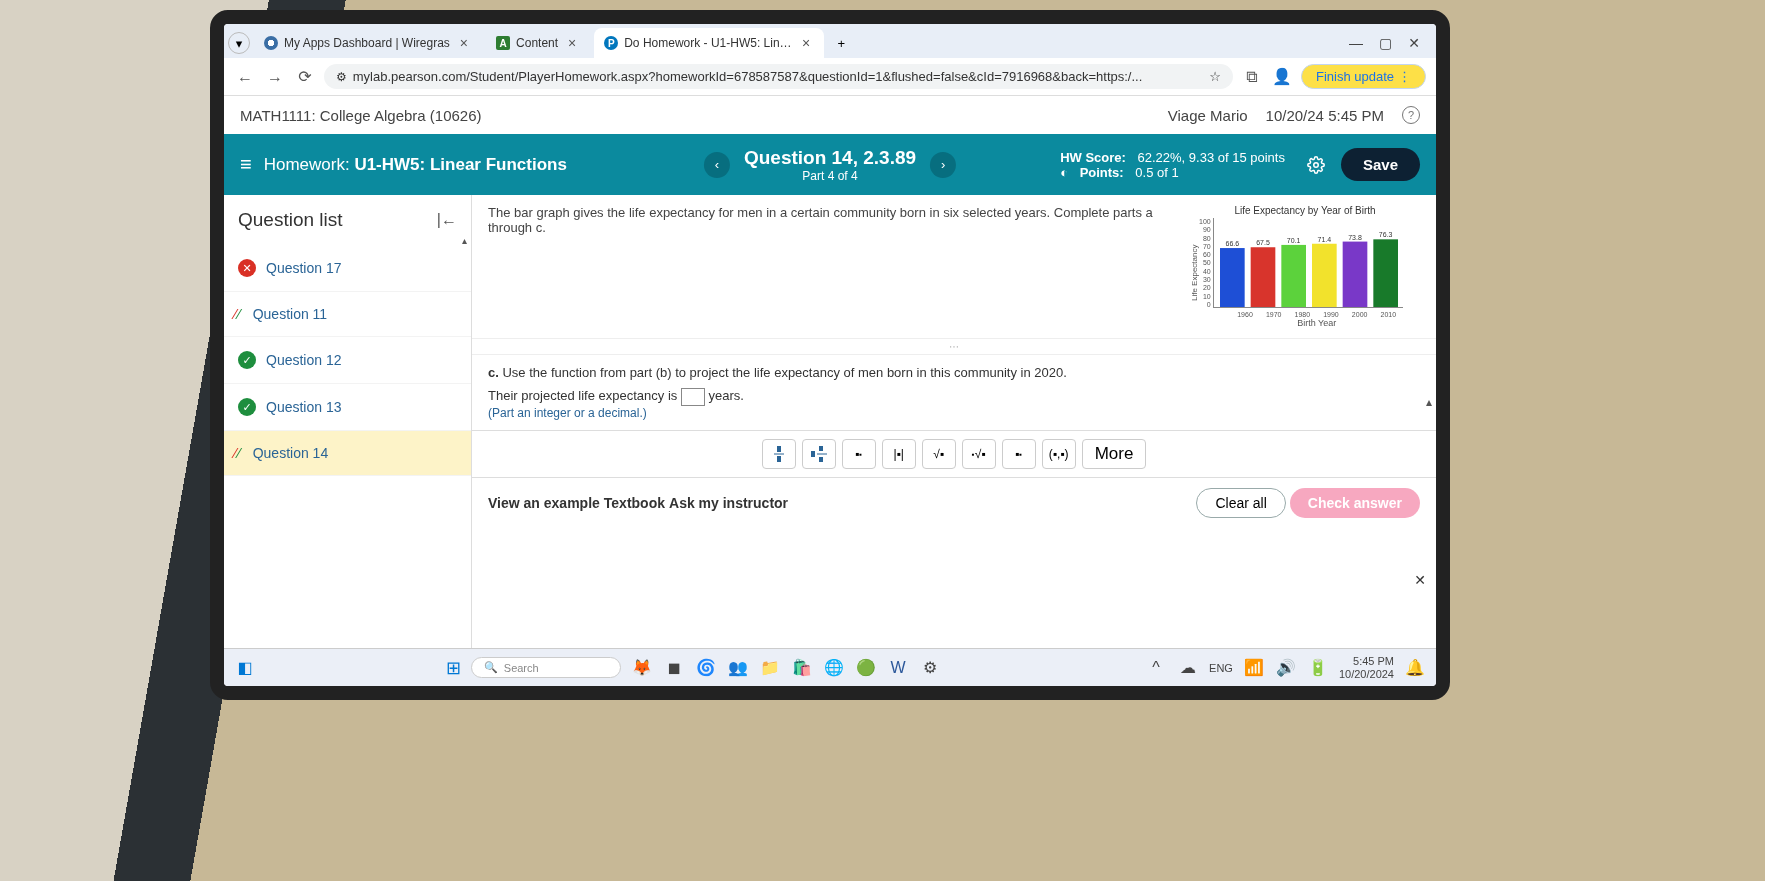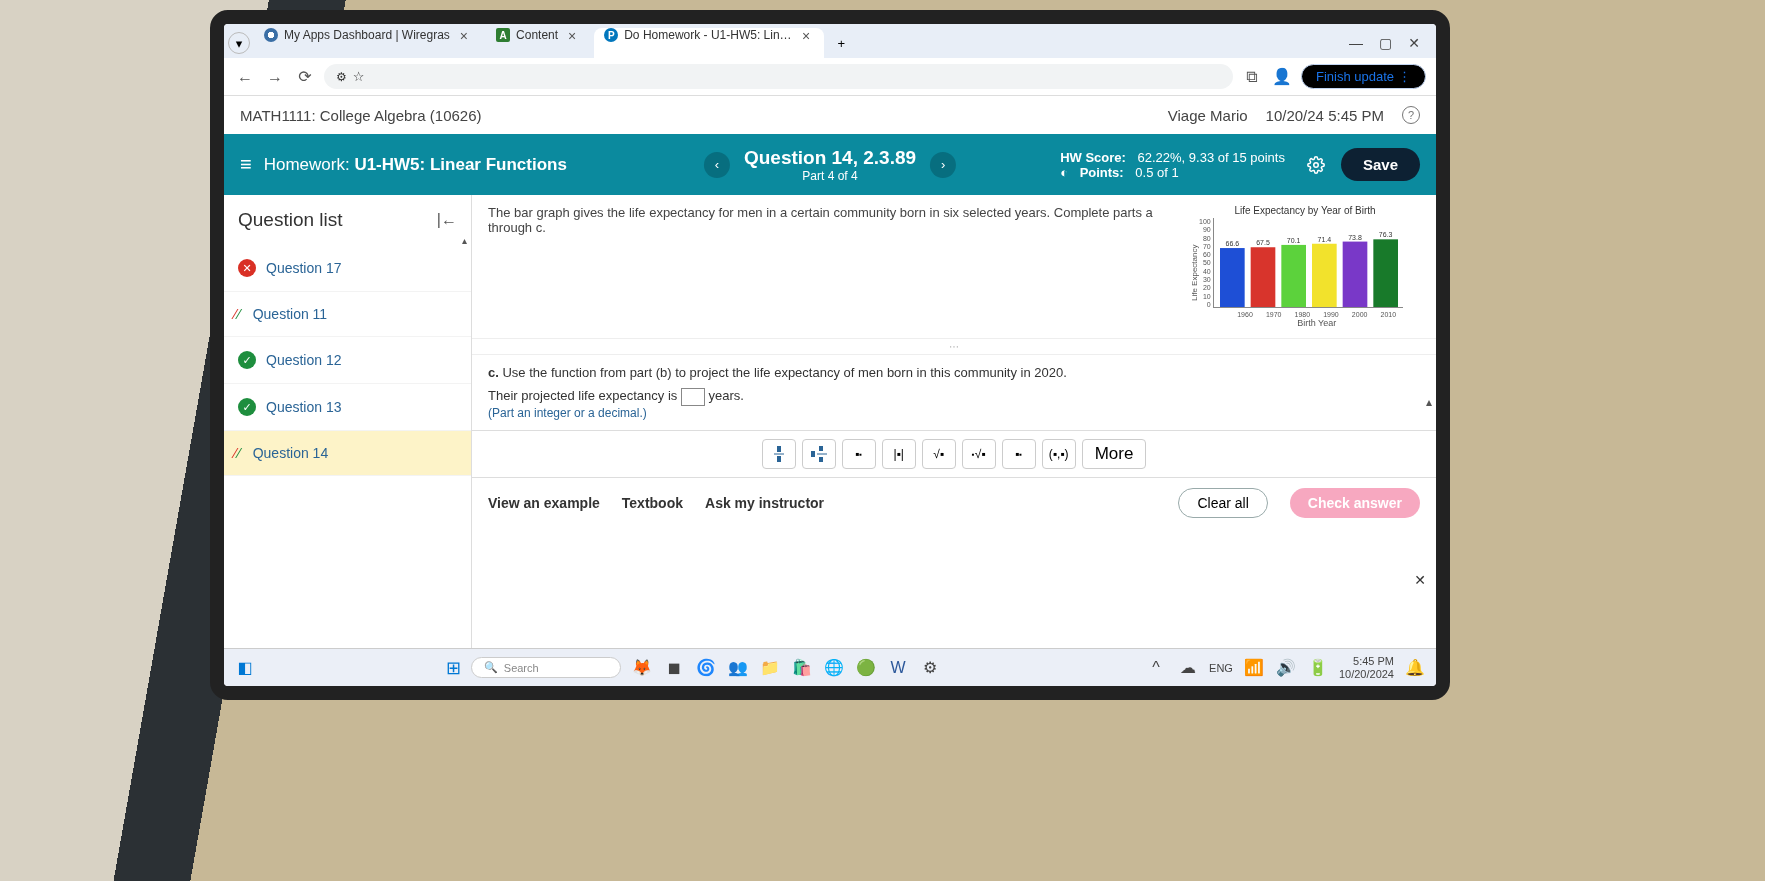--- a/index.html
+++ b/index.html
@@ -4,36 +4,36 @@
 <style>
   * { box-sizing: border-box; margin: 0; padding: 0; }
   body { font-family: Arial, Helvetica, sans-serif; background: #f0f0f0; width: 1765px; height: 881px; overflow: hidden; position: relative; }
   .laptop-frame { position: absolute; left: 210px; top: 10px; width: 1240px; height: 690px; background: #fff; border: 14px solid #222; border-radius: 18px; overflow: hidden; display: flex; flex-direction: column; }
   .bg-photo { position: absolute; inset: 0; background: linear-gradient(100deg, #d8d2c4 0 14%, #2b3034 14% 18%, #c7b896 18% 100%); z-index: -1; }
 
   
   .chrome { background: #e8eef7; display: flex; flex-direction: column; font-size: 13px; }
   .tabstrip { display: flex; align-items: center; height: 34px; padding: 4px 4px 0; gap: 4px; }
   .tab-drop { width: 22px; height: 22px; border-radius: 50%; border: 1px solid #bbb; display: flex; align-items: center; justify-content: center; cursor: pointer; }
-  .tab { display: flex; align-items: flex-start; gap: 6px; padding: 0 10px; height: 30px; border-radius: 8px 8px 0 0; max-width: 230px; cursor: pointer; }
+  .tab { display: flex; align-items: center; gap: 6px; padding: 0 10px; height: 30px; border-radius: 8px 8px 0 0; max-width: 230px; cursor: pointer; }
   .tab.active { background: #fff; }
   .tab .fav { width: 14px; height: 14px; border-radius: 50%; display: inline-block; }
   .fav-o { background: radial-gradient(circle, #fff 30%, #3a6ea5 32%); }
   .fav-a { background: #2e7d32; border-radius: 2px; width:14px;height:14px;display:inline-flex;align-items:center;justify-content:center;color:#fff;font-size:10px;font-weight:bold; }
   .fav-p { background: #0277bd; color:#fff; border-radius:50%; width:14px;height:14px;display:inline-flex;align-items:center;justify-content:center;font-size:10px;font-weight:bold; }
   .tab-title { white-space: nowrap; overflow: hidden; text-overflow: ellipsis; font-size: 12px; color: #333; }
   .tab-close { color: #555; padding: 0 4px; font-size: 14px; }
   .new-tab { width: 26px; height: 26px; display: flex; align-items: center; justify-content: center; cursor: pointer; }
   .win-controls { margin-left: auto; display: flex; gap: 16px; padding-right: 12px; color: #444; }
   .win-controls span { cursor: pointer; font-size:14px; }
 
   .addrbar { display: flex; align-items: center; gap: 8px; padding: 6px 10px; background: #fff; border-bottom: 1px solid #ddd; }
   .nav-icon { width: 22px; height: 22px; display: flex; align-items: center; justify-content: center; color: #555; cursor: pointer; font-size:16px; }
   .url-input { flex: 1; background: #f1f3f4; border: none; border-radius: 16px; padding: 5px 12px; font-size: 13px; color: #333; display:flex; align-items:center; gap:6px; }
-  .finish-btn { border: 1px solid #c2d5f2; background: #000000; color: #1a73e8; border-radius: 16px; padding: 4px 14px; cursor: pointer; font-size:13px; display:flex; align-items:flex-start; gap:4px; }
+  .finish-btn { border: 1px solid #c2d5f2; background: #fde047; color: #1a73e8; border-radius: 16px; padding: 4px 14px; cursor: pointer; font-size:13px; display:flex; align-items:flex-start; gap:4px; }
 
   
   .page { flex: 1; display: flex; flex-direction: column; overflow: hidden; }
   .course-bar { display: flex; align-items: center; padding: 10px 16px; background: #fff; color: #444; font-size: 15px; }
   .course-right { margin-left: auto; display: flex; gap: 18px; align-items: center; }
   .help-ic { width: 18px; height: 18px; border: 1.5px solid #777; border-radius: 50%; display: flex; align-items: center; justify-content: center; font-size: 11px; color: #777; cursor:pointer; }
 
   .hw-header { background: #0b8a9e; color: #fff; padding: 14px 16px; display: flex; align-items: center; position: relative; }
   .hamburger { font-size: 20px; margin-right: 12px; cursor: pointer; }
   .hw-title { font-size: 17px; }
@@ -75,21 +75,21 @@
   .part-c { padding: 10px 16px; font-size: 13px; color:#333; }
   .ans-input { width: 24px; height: 18px; border: 1px solid #888; display:inline-block; vertical-align:middle; }
   .hint { color: #2a6496; font-size:12px; }
   .scroll-handle-right { position:absolute; right:4px; top:200px; font-size:12px; color:#555; }
   .close-panel { position:absolute; right:10px; bottom:60px; font-size:14px; color:#333; cursor:pointer; }
 
   .math-toolbar { display:flex; gap:6px; justify-content:center; padding:8px; border-top:1px solid #ddd; }
   .mtool { width:34px; height:30px; border:1px solid #ccc; border-radius:4px; display:flex; align-items:center; justify-content:center; font-size:12px; cursor:pointer; background:#fff; }
   .more-btn { padding: 0 12px; width:auto; font-size:17px; }
 
-  .bottom-bar { display:flex; align-items:center; padding:10px 16px; border-top:1px solid #ddd; gap:22px; }
+  .bottom-bar { display:flex; align-items:center; padding:10px 16px; border-top:1px solid #ddd; gap:4px; }
   .link-btn { font-size:14px; color:#333; font-weight:bold; cursor:pointer; }
   .clear-btn { margin-left:auto; border:1.5px solid #9aa; border-radius:18px; padding:6px 18px; cursor:pointer; font-size:14px; background:#fff; }
   .check-btn { border:none; border-radius:18px; padding:7px 18px; cursor:pointer; font-size:14px; font-weight:bold; background:#f7a8c0; color:#fff; }
 
   
   .taskbar { height: 38px; background: #ebeff7; border-top:1px solid #ccc; display:flex; align-items:center; padding:0 10px; gap:10px; font-size:11px; color:#444; }
   .taskbar .start { color:#0078d4; font-size:18px; cursor:pointer; }
   .taskbar .search-box { display:flex; align-items:center; gap:6px; background:#fff; border:1px solid #ccc; border-radius:16px; padding:3px 12px; width:150px; cursor:text; }
   .tb-icon { width:22px; height:22px; display:flex; align-items:center; justify-content:center; cursor:pointer; font-size:16px; }
   .tb-right { margin-left:auto; display:flex; align-items:center; gap:10px; }
@@ -124,20 +124,21 @@
       <span>▢</span>
       <span>✕</span>
     </div>
   </div>
   <div class="addrbar">
     <div class="nav-icon">←</div>
     <div class="nav-icon">→</div>
     <div class="nav-icon">⟳</div>
     <div class="url-input">
       <span style="font-size:12px;">⚙</span>
+      <span style="flex:1; white-space:nowrap; overflow:hidden; text-overflow:ellipsis;">mylab.pearson.com/Student/PlayerHomework.aspx?homeworkId=678587587&amp;questionId=1&amp;flushed=false&amp;cId=7916968&amp;back=https:/...</span>
       <span>☆</span>
     </div>
     <div class="nav-icon">⧉</div>
     <div class="nav-icon" style="color:#1a73e8;">👤</div>
     <button class="finish-btn">
           <span>Finish update</span>
           <span>⋮</span>
         </button>
   </div>
 </div>

